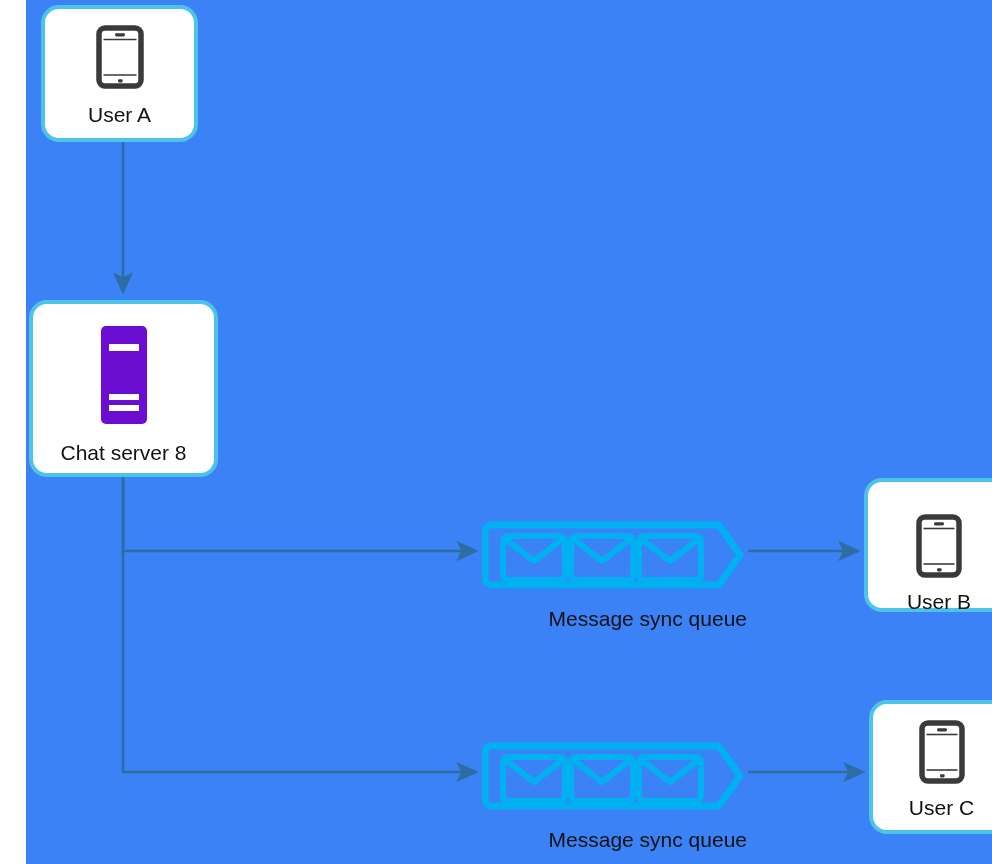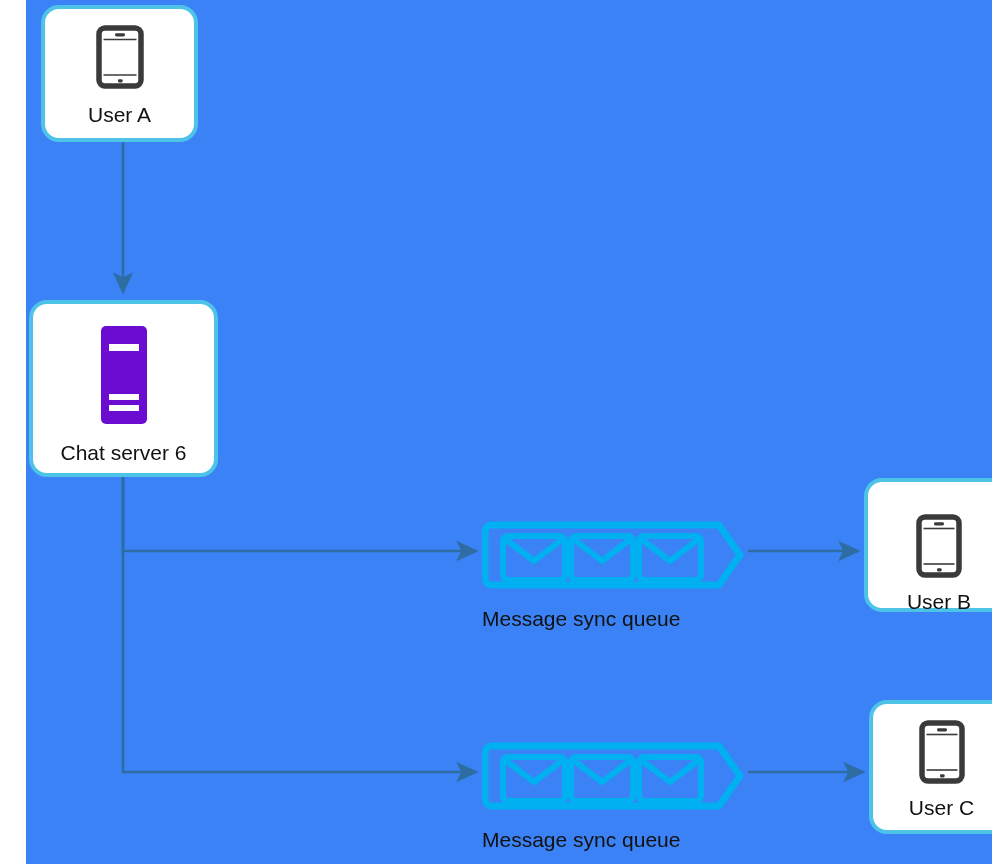--- a/index.html
+++ b/index.html
@@ -75,21 +75,21 @@
     position: absolute;
   }
   .queue-shape {
     display: block;
   }
   .queue-caption {
     font-size: 21px;
     line-height: 1;
     color: #111111;
     white-space: nowrap;
-    text-align: left;
+    text-align: right;
     margin-top: 16px;
   }
   #queue-b { left: 456px; top: 510px; width: 265px; }
   #queue-c { left: 456px; top: 731px; width: 265px; }
 </style>
 </head>
 <body>
 
 <div id="diagram-canvas">
 
@@ -126,21 +126,21 @@
 
   <div class="node server-node" id="node-chat-server-1">
     <span class="server-icon">
       <svg width="46" height="98" viewBox="0 0 46 98" xmlns="http://www.w3.org/2000/svg">
         <rect x="0" y="0" width="46" height="98" rx="5" ry="5" fill="#6a0dd0"></rect>
         <rect x="8" y="18" width="30" height="7" fill="#ffffff"></rect>
         <rect x="8" y="68" width="30" height="6" fill="#ffffff"></rect>
         <rect x="8" y="79" width="30" height="6" fill="#ffffff"></rect>
       </svg>
     </span>
-    <span class="node-label">Chat server 6</span>
+    <span class="node-label">Chat server 8</span>
   </div>
 
   <div class="queue-group" id="queue-b">
     <svg class="queue-shape" width="265" height="82" viewBox="0 0 265 82" xmlns="http://www.w3.org/2000/svg">
       <path d="M9,11 H236 L257,41 L236,71 H9 A7,7 0 0 1 2,64 V18 A7,7 0 0 1 9,11 Z" transform="translate(1,4)" fill="none" stroke="#00b0f0" stroke-width="7" stroke-linejoin="round"></path>
       <g>
         <g>
           <rect x="21" y="26" width="62" height="44" rx="5" ry="5" fill="none" stroke="#00b0f0" stroke-width="6"></rect>
           <path d="M24.5,30 L52,51 L79.5,30" fill="none" stroke="#00b0f0" stroke-width="6" stroke-linejoin="round" stroke-linecap="round"></path>
         </g>

